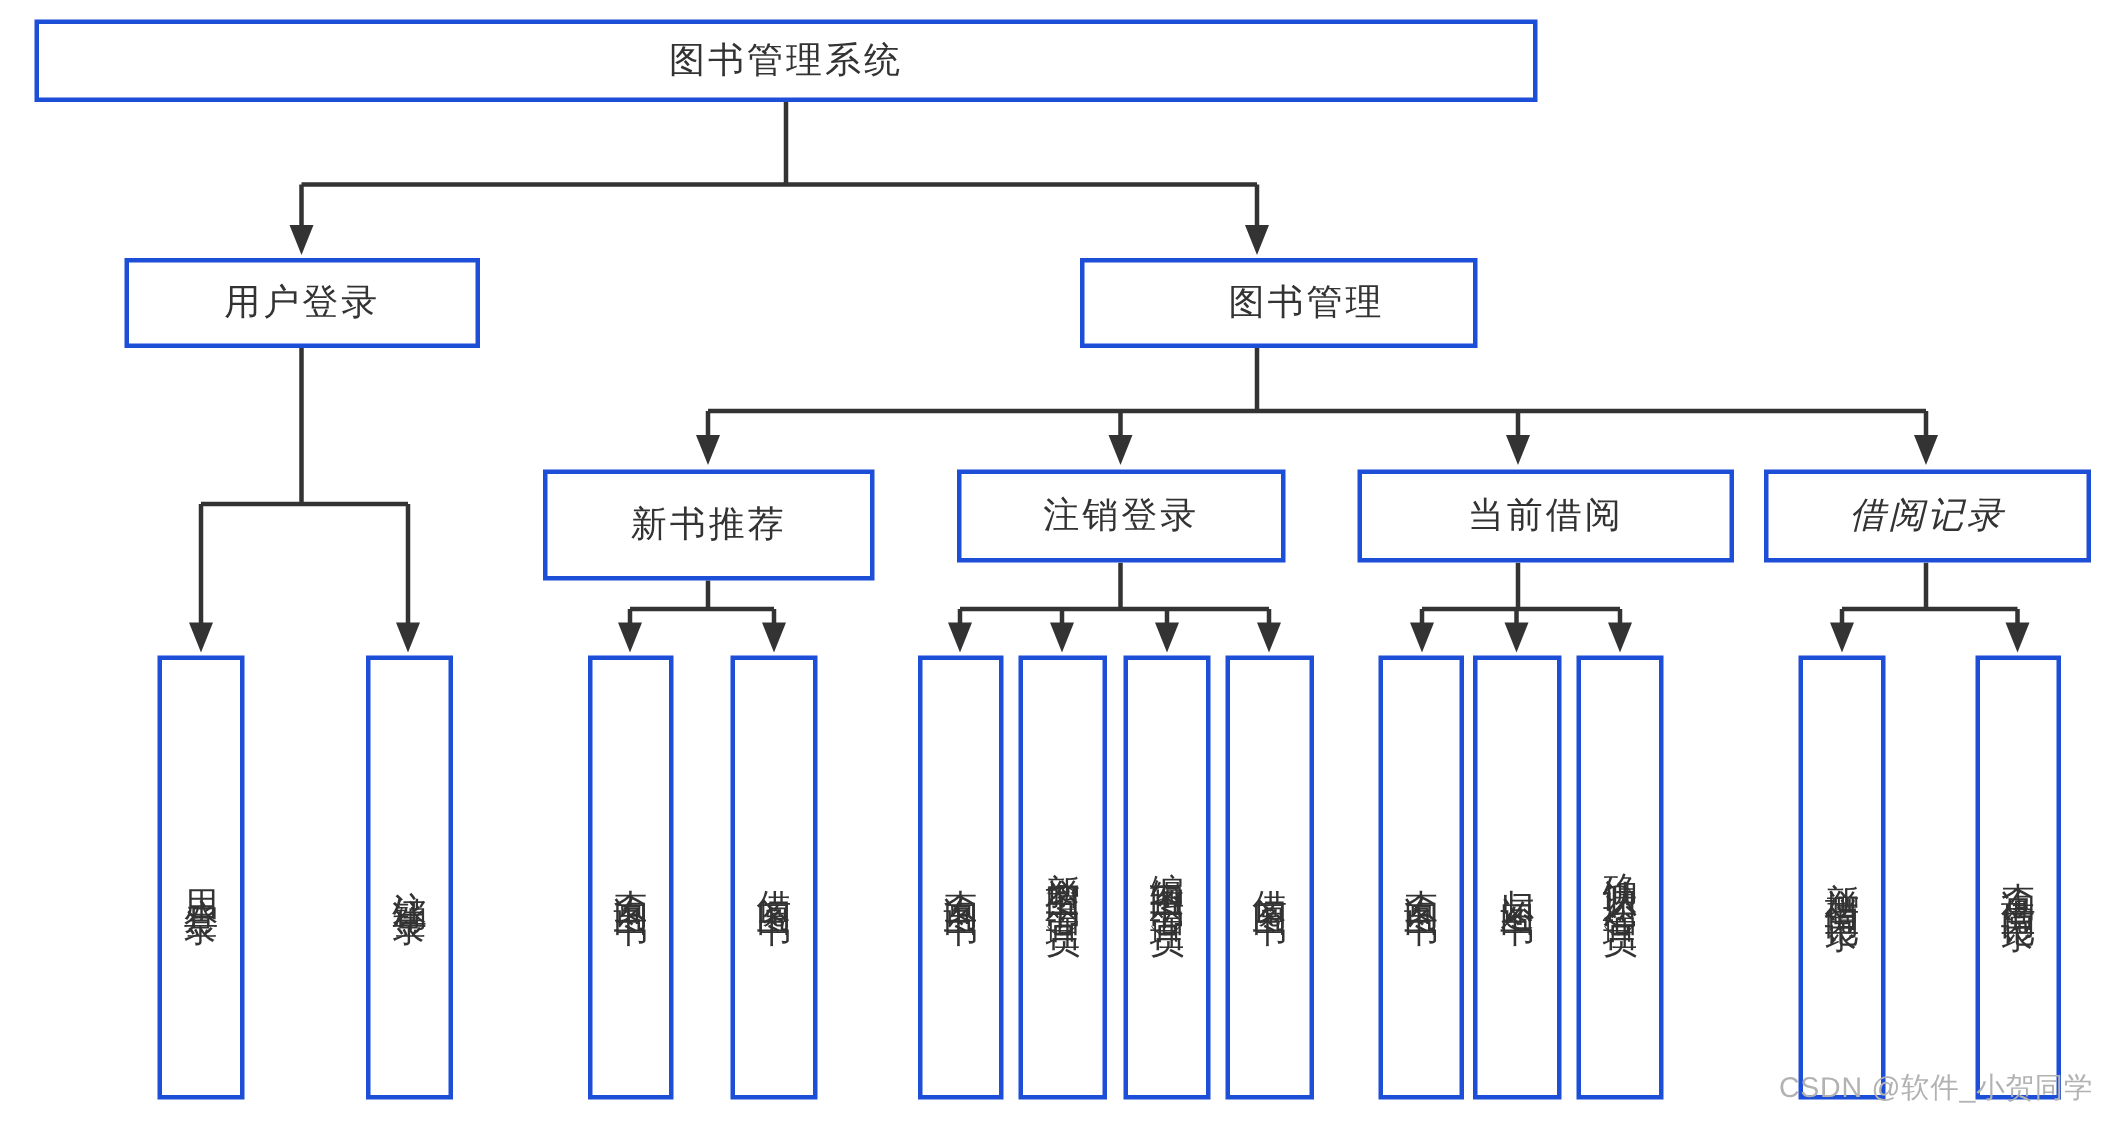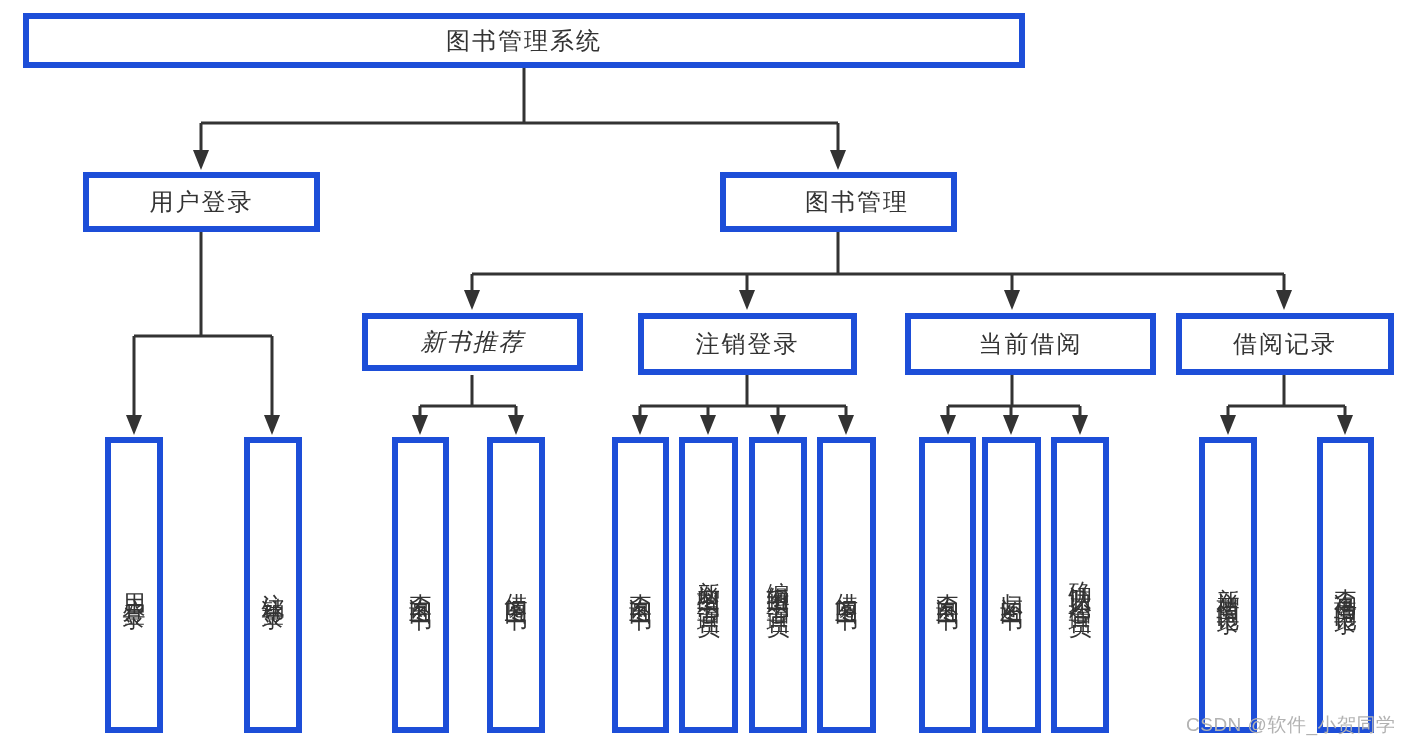--- a/index.html
+++ b/index.html
@@ -17,21 +17,21 @@
   }
   .connectors {
     position: absolute;
     left: 0; top: 0;
     width: 1405px;
     height: 747px;
   }
   .node {
     position: absolute;
     box-sizing: border-box;
-    border: 6px solid #1d4ed8;
+    border: 3px solid #1d4ed8;
     background: #ffffff;
     display: flex;
     align-items: center;
     justify-content: center;
     color: #333333;
     font-size: 24px;
     letter-spacing: 2px;
     line-height: 1;
     text-align: center;
   }
@@ -94,26 +94,26 @@
       <polygon points="1003,415 1019,415 1011,435"></polygon>
       <polygon points="1072,415 1088,415 1080,435"></polygon>
       <polygon points="1220,415 1236,415 1228,435"></polygon>
       <polygon points="1337,415 1353,415 1345,435"></polygon>
     </g>
   </svg>
 
   <div class="node" style="left:23px; top:13px; width:1002px; height:55px;">图书管理系统</div>
 
   <div class="node" style="left:83px; top:172px; width:237px; height:60px;">用户登录</div>
-  <div class="node" style="left:720px; top:172px; width:237px; height:60px;padding-left:37px;">图书管理</div>
+  <div class="node" style="left:720px; top:172px; width:265px; height:60px;padding-left:37px;">图书管理</div>
 
-  <div class="node" style="left:362px; top:313px; width:221px; height:58px;font-style:italic;">新书推荐</div>
+  <div class="node" style="left:362px; top:313px; width:221px; height:74px;">新书推荐</div>
   <div class="node" style="left:638px; top:313px; width:219px; height:62px;">注销登录</div>
   <div class="node" style="left:905px; top:313px; width:251px; height:62px;">当前借阅</div>
-  <div class="node" style="left:1176px; top:313px; width:218px; height:62px;">借阅记录</div>
+  <div class="node" style="left:1176px; top:313px; width:218px; height:62px;font-style:italic;">借阅记录</div>
 
   <div class="node leaf" style="left:105px; top:437px; width:58px; height:296px;">用户登录</div>
   <div class="node leaf" style="left:244px; top:437px; width:58px; height:296px;">注销登录</div>
 
   <div class="node leaf" style="left:392px; top:437px; width:57px; height:296px;">查询图书</div>
   <div class="node leaf" style="left:487px; top:437px; width:58px; height:296px;">借阅图书</div>
 
   <div class="node leaf" style="left:612px; top:437px; width:57px; height:296px;">查询图书</div>
   <div class="node leaf" style="left:679px; top:437px; width:59px; height:296px;">新增图书（管理员）</div>
   <div class="node leaf" style="left:749px; top:437px; width:58px; height:296px;">编辑图书（管理员）</div>

